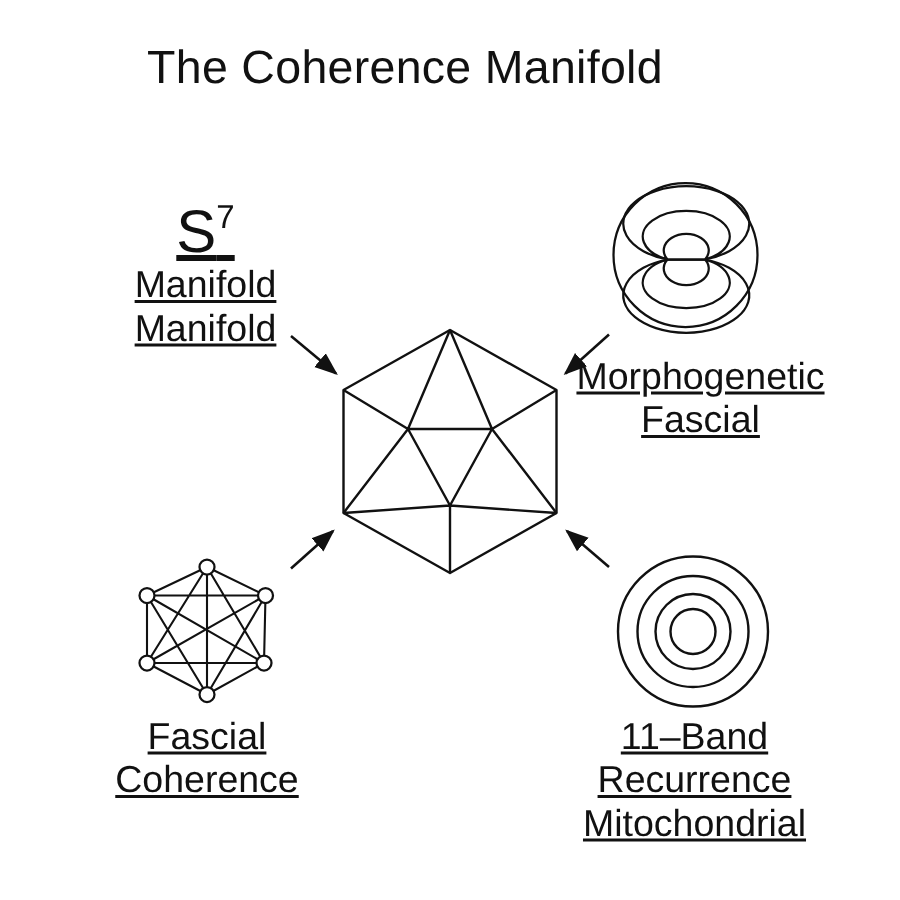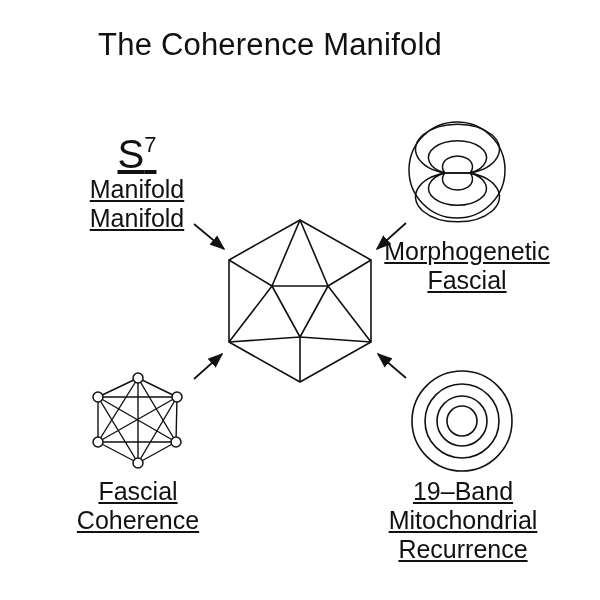--- a/index.html
+++ b/index.html
@@ -121,18 +121,18 @@
     <div class="line">Morphogenetic</div>
     <div class="line">Fascial</div>
   </div>
 
   <div class="label" id="label-fascial">
     <div class="line">Fascial</div>
     <div class="line">Coherence</div>
   </div>
 
   <div class="label" id="label-mitochondrial">
-    <div class="line">19–Band</div>
+    <div class="line">11–Band</div>
+    <div class="line">Recurrence</div>
     <div class="line">Mitochondrial</div>
-    <div class="line">Recurrence</div>
   </div>
 
 </div>
 
 </body></html>

